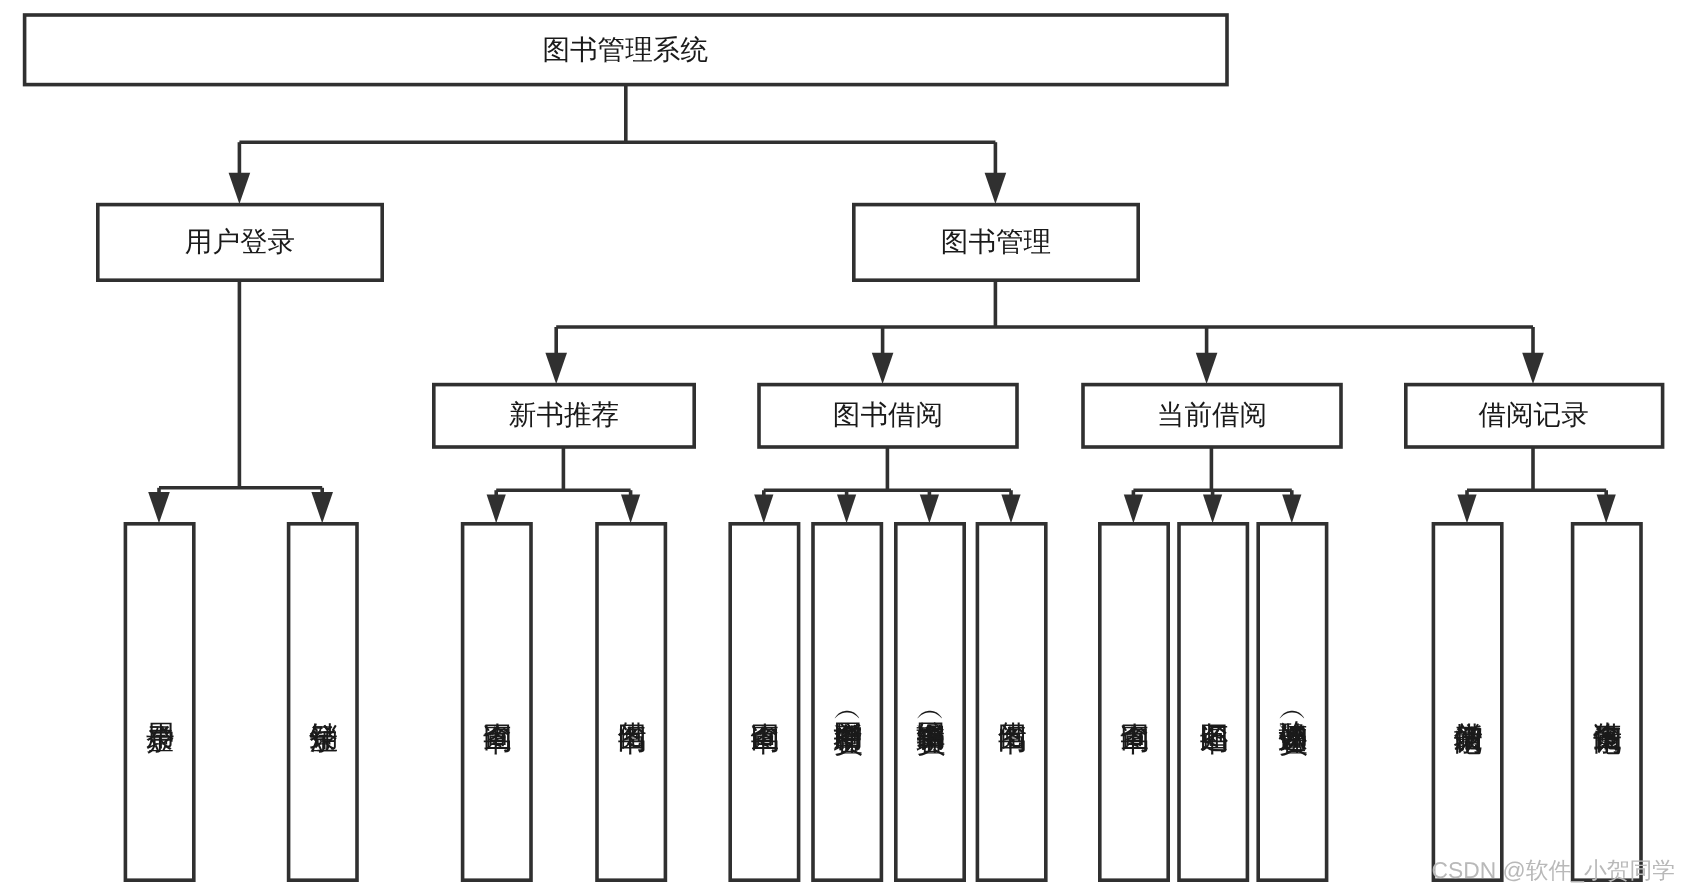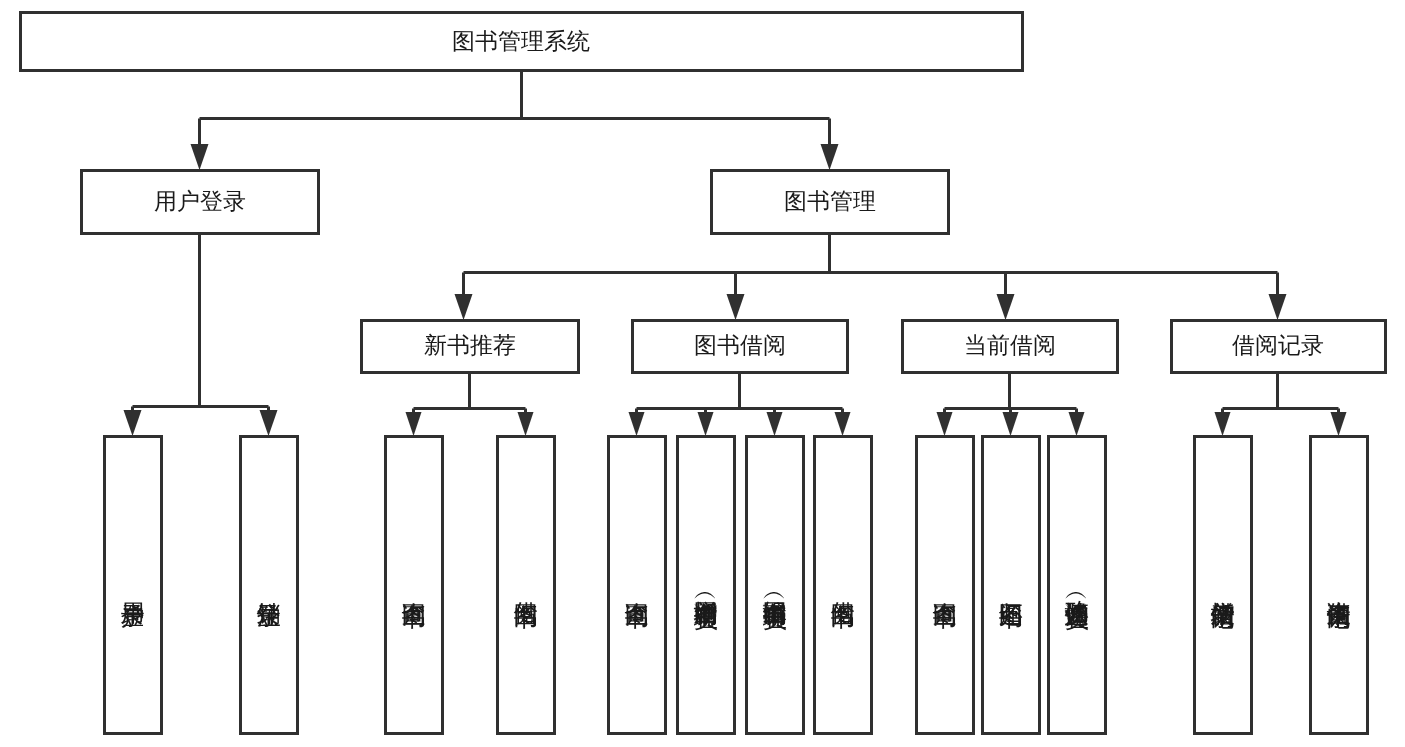--- a/index.html
+++ b/index.html
@@ -212,14 +212,15 @@
   <div class="node-label-v" style="left:746px; top:436px; width:58px; height:298px;">编辑图书（管理员）</div>
   <div class="node-label-v" style="left:814px; top:436px; width:58px; height:298px;">借阅图书</div>
 
   <div class="node-label-v" style="left:916px; top:436px; width:58px; height:298px;">查询图书</div>
   <div class="node-label-v" style="left:982px; top:436px; width:58px; height:298px;">归还图书</div>
   <div class="node-label-v" style="left:1048px; top:436px; width:58px; height:298px;">确认归还（管理员）</div>
 
   <div class="node-label-v" style="left:1194px; top:436px; width:58px; height:298px;">新增借阅记录</div>
   <div class="node-label-v" style="left:1310px; top:436px; width:58px; height:298px;">查询借阅记录</div>
 
+  <div class="watermark" style="left:1193px; top:713px;">CSDN @软件_小贺同学</div>
 
 </div>
 
 </body></html>

